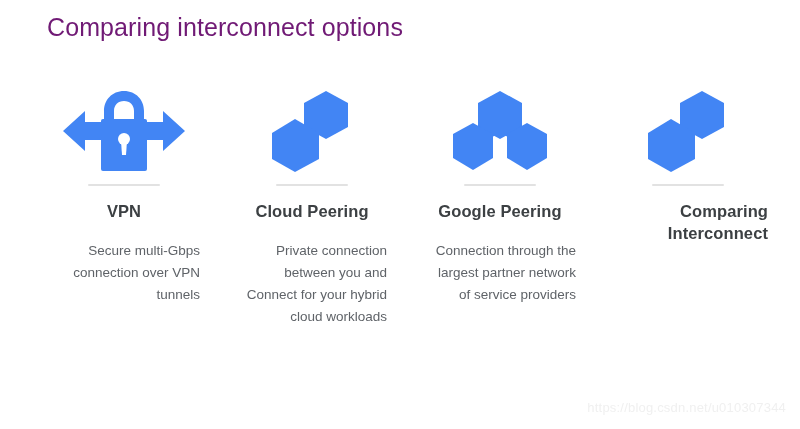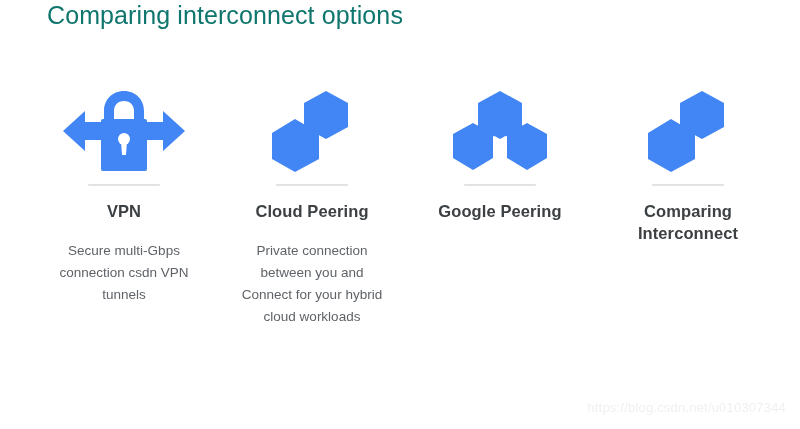--- a/index.html
+++ b/index.html
@@ -17,44 +17,44 @@
   .slide {
     position: relative;
     width: 800px;
     height: 429px;
     background: #ffffff;
     box-sizing: border-box;
   }
   .slide-title {
     position: absolute;
     left: 47px;
-    top: 0;
+    top: 12px;
     font-size: 25px;
     font-weight: 400;
-    color: #0f766e;
+    color: #701a75;
     letter-spacing: 0.1px;
     line-height: 1.2;
     white-space: nowrap;
   }
   .columns {
     position: absolute;
     left: 30px;
     top: 82px;
     width: 752px;
     display: flex;
     flex-direction: row;
     align-items: flex-start;
     justify-content: space-between;
   }
   .column {
     width: 188px;
     display: flex;
     flex-direction: column;
     align-items: center;
-    text-align: center;
+    text-align: right;
   }
   .icon-wrap {
     height: 98px;
     display: flex;
     align-items: center;
     justify-content: center;
   }
   .icon-wrap svg {
     display: block;
   }
@@ -117,21 +117,21 @@
           <path d="M63 2 C51 2 43 11 43 22 L43 34 L53 34 L53 22 C53 16 57 12 63 12 C69 12 73 16 73 22 L73 34 L83 34 L83 22 C83 11 75 2 63 2 Z" fill="#4285f4"></path>
 
           <rect x="40" y="30" width="46" height="52" rx="2" fill="#4285f4"></rect>
 
           <circle cx="63" cy="50" r="6" fill="#ffffff"></circle>
           <path d="M60 52 L66 52 L65 66 L61 66 Z" fill="#ffffff"></path>
         </svg>
       </div>
       <div class="divider"></div>
       <div class="col-heading">VPN</div>
-      <div class="col-body">Secure multi-Gbps connection csdn VPN tunnels</div>
+      <div class="col-body">Secure multi-Gbps connection over VPN tunnels</div>
     </div>
 
     <div class="column col-2">
       <div class="icon-wrap">
         <svg width="96" height="84" viewBox="0 0 96 84" xmlns="http://www.w3.org/2000/svg">
           <line x1="40" y1="46" x2="58" y2="32" stroke="#4285f4" stroke-width="7" stroke-linecap="round"></line>
           <polygon points="62,2 84,14 84,38 62,50 40,38 40,14" fill="#4285f4"></polygon>
           <polygon points="31,30 55,44 55,70 31,83 8,70 8,44" fill="#4285f4"></polygon>
         </svg>
       </div>
@@ -145,20 +145,21 @@
         <svg width="104" height="84" viewBox="0 0 104 84" xmlns="http://www.w3.org/2000/svg">
           <line x1="52" y1="40" x2="28" y2="52" stroke="#4285f4" stroke-width="7" stroke-linecap="round"></line>
           <line x1="52" y1="40" x2="76" y2="52" stroke="#4285f4" stroke-width="7" stroke-linecap="round"></line>
           <polygon points="52,2 74,14 74,38 52,50 30,38 30,14" fill="#4285f4"></polygon>
           <polygon points="25,34 45,45 45,69 25,81 5,69 5,45" fill="#4285f4"></polygon>
           <polygon points="79,34 99,45 99,69 79,81 59,69 59,45" fill="#4285f4"></polygon>
         </svg>
       </div>
       <div class="divider"></div>
       <div class="col-heading">Google Peering</div>
+      <div class="col-body">Connection through the largest partner network of service providers</div>
     </div>
 
     <div class="column col-4">
       <div class="icon-wrap">
         <svg width="96" height="84" viewBox="0 0 96 84" xmlns="http://www.w3.org/2000/svg">
           <line x1="40" y1="46" x2="58" y2="32" stroke="#4285f4" stroke-width="7" stroke-linecap="round"></line>
           <polygon points="62,2 84,14 84,38 62,50 40,38 40,14" fill="#4285f4"></polygon>
           <polygon points="31,30 55,44 55,70 31,83 8,70 8,44" fill="#4285f4"></polygon>
         </svg>
       </div>

